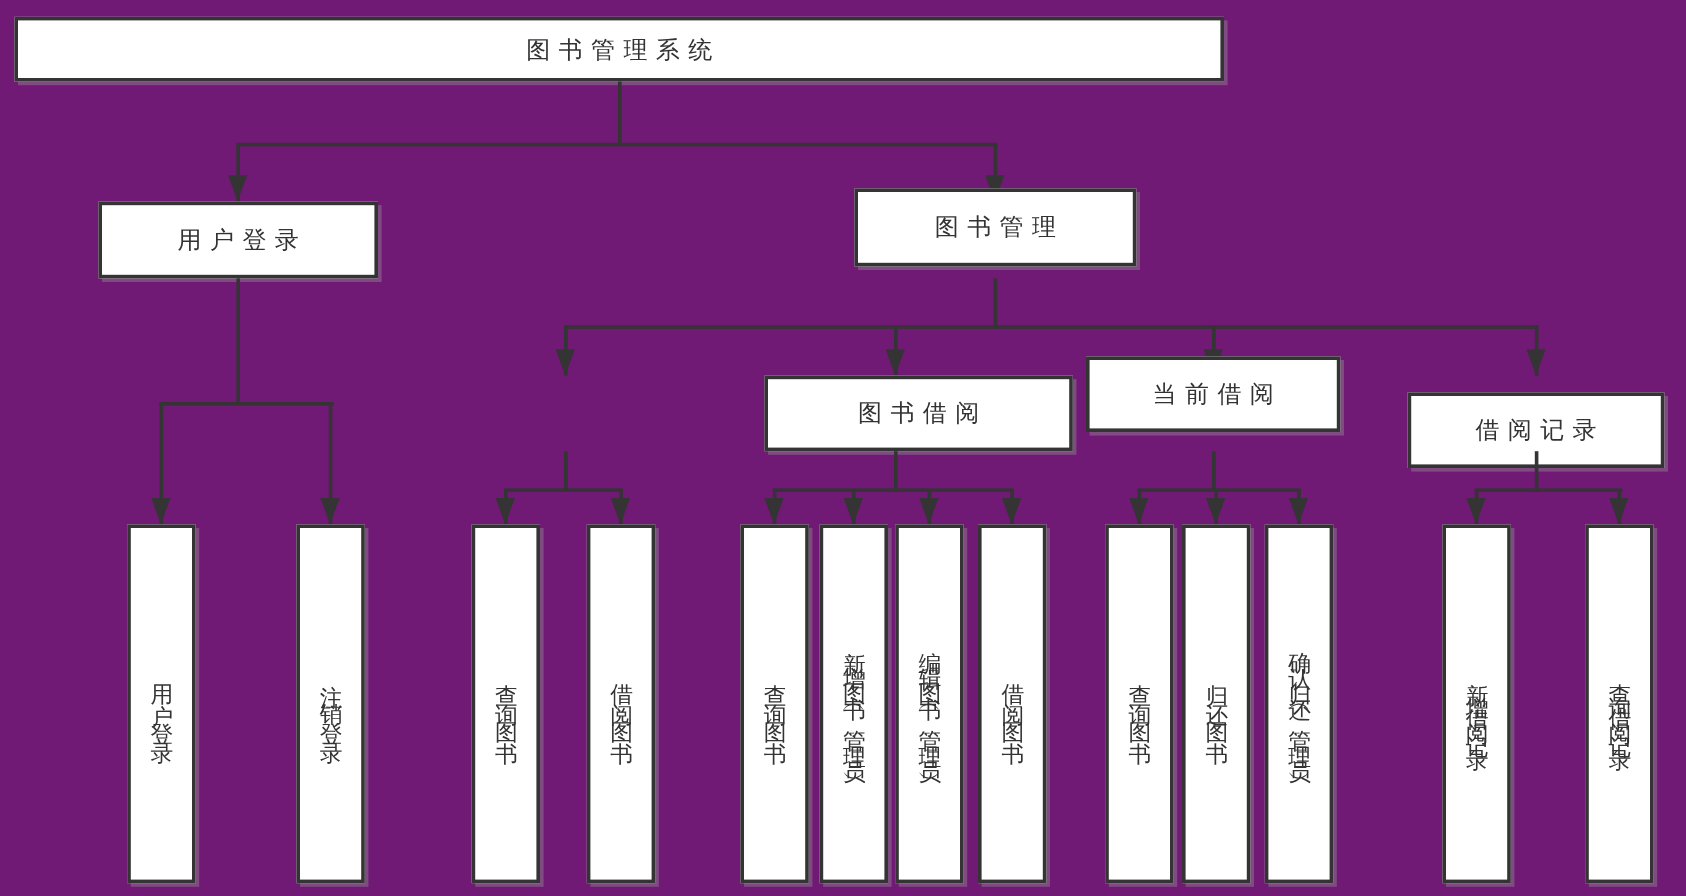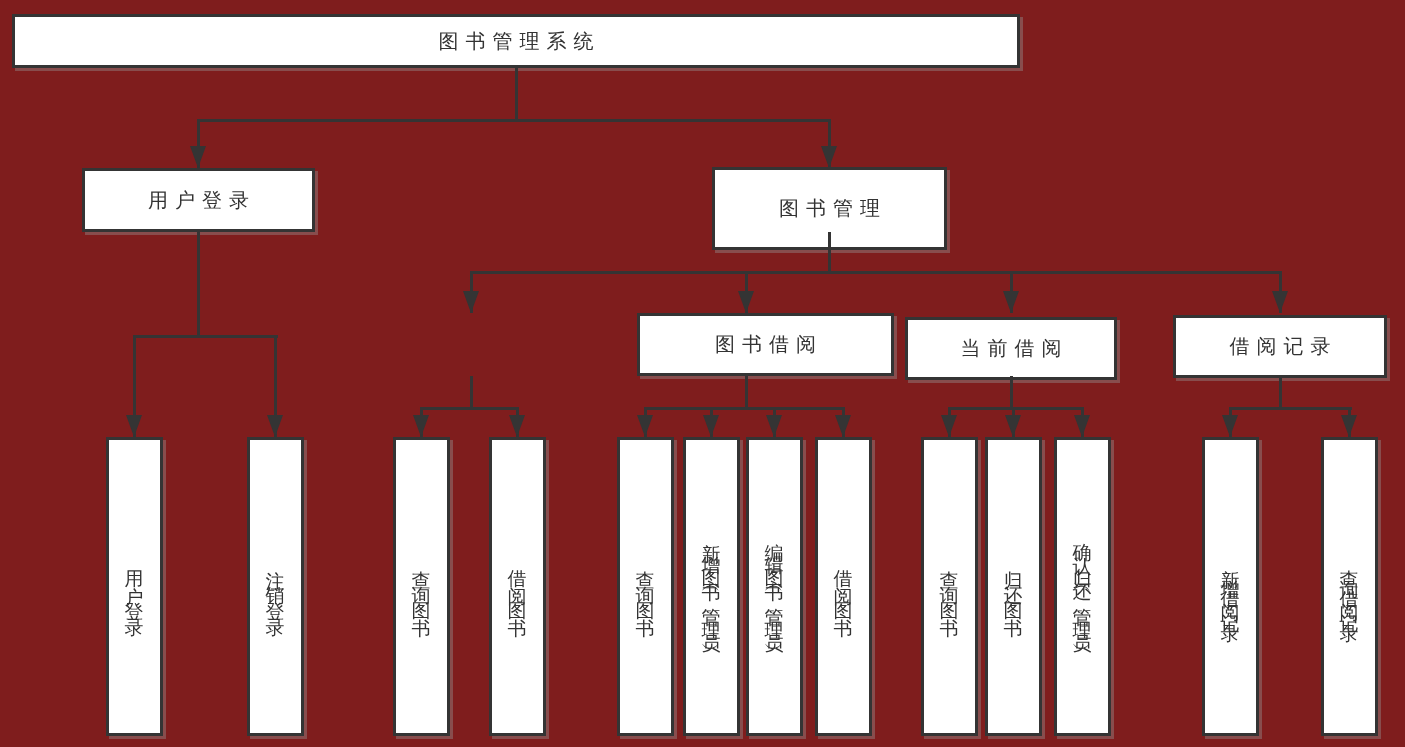--- a/index.html
+++ b/index.html
@@ -1,17 +1,17 @@
 <!DOCTYPE html>
 <html><head>
 <meta charset="utf-8">
 <style>
   html,body{margin:0;padding:0;background:#ffffff;}
   .canvas{
-    position:relative;width:1405px;height:747px;background:#7f1d1d;overflow:hidden;
+    position:relative;width:1405px;height:747px;background:#701a75;overflow:hidden;
     font-family:"Liberation Sans","DejaVu Sans",sans-serif;color:#333333;
   }
   .box{
     position:absolute;background:#ffffff;border:3px solid #343434;box-sizing:border-box;
     display:flex;align-items:center;justify-content:center;
     box-shadow:3px 3px 0 rgba(150,150,150,0.40);
   }
   .hlbl{font-size:20px;letter-spacing:7px;text-indent:7px;white-space:nowrap;color:#333333;}
   .vlbl{
     writing-mode:vertical-rl;text-orientation:mixed;font-size:19px;color:#333333;
@@ -45,21 +45,21 @@
   <div class="vline" style="left:515px;top:68px;height:52px"></div>
   <div class="hline" style="left:197px;top:119px;width:634px"></div>
   <div class="vline" style="left:197px;top:120px;height:48px"></div>
   <div class="arrow" style="left:190px;top:146px"></div>
   <div class="vline" style="left:828px;top:120px;height:48px"></div>
   <div class="arrow" style="left:821px;top:146px"></div>
 
   <div class="box" style="left:82px;top:168px;width:233px;height:64px">
     <span class="hlbl">用户登录</span>
   </div>
-  <div class="box" style="left:712px;top:167px;width:235px;height:83px">
+  <div class="box" style="left:712px;top:157px;width:235px;height:65px">
     <span class="hlbl">图书管理</span>
   </div>
 
   <div class="vline" style="left:197px;top:232px;height:104px"></div>
   <div class="hline" style="left:133px;top:335px;width:145px"></div>
   <div class="vline" style="left:133px;top:336px;height:101px"></div>
   <div class="arrow" style="left:126px;top:415px"></div>
   <div class="vline" style="left:274px;top:336px;height:101px"></div>
   <div class="arrow" style="left:267px;top:415px"></div>
 
@@ -70,24 +70,24 @@
   <div class="vline" style="left:745px;top:272px;height:41px"></div>
   <div class="arrow" style="left:738px;top:291px"></div>
   <div class="vline" style="left:1010px;top:272px;height:41px"></div>
   <div class="arrow" style="left:1003px;top:291px"></div>
   <div class="vline" style="left:1279px;top:272px;height:41px"></div>
   <div class="arrow" style="left:1272px;top:291px"></div>
 
   <div class="box" style="left:637px;top:313px;width:257px;height:63px">
     <span class="hlbl">图书借阅</span>
   </div>
-  <div class="box" style="left:905px;top:317px;width:212px;height:63px">
+  <div class="box" style="left:905px;top:297px;width:212px;height:63px">
     <span class="hlbl">当前借阅</span>
   </div>
-  <div class="box" style="left:1173px;top:315px;width:214px;height:63px">
+  <div class="box" style="left:1173px;top:327px;width:214px;height:63px">
     <span class="hlbl">借阅记录</span>
   </div>
 
   <div class="vline" style="left:470px;top:376px;height:32px"></div>
   <div class="hline" style="left:420px;top:407px;width:99px"></div>
   <div class="vline" style="left:420px;top:408px;height:29px"></div>
   <div class="arrow" style="left:413px;top:415px"></div>
   <div class="vline" style="left:516px;top:408px;height:29px"></div>
   <div class="arrow" style="left:509px;top:415px"></div>
 

